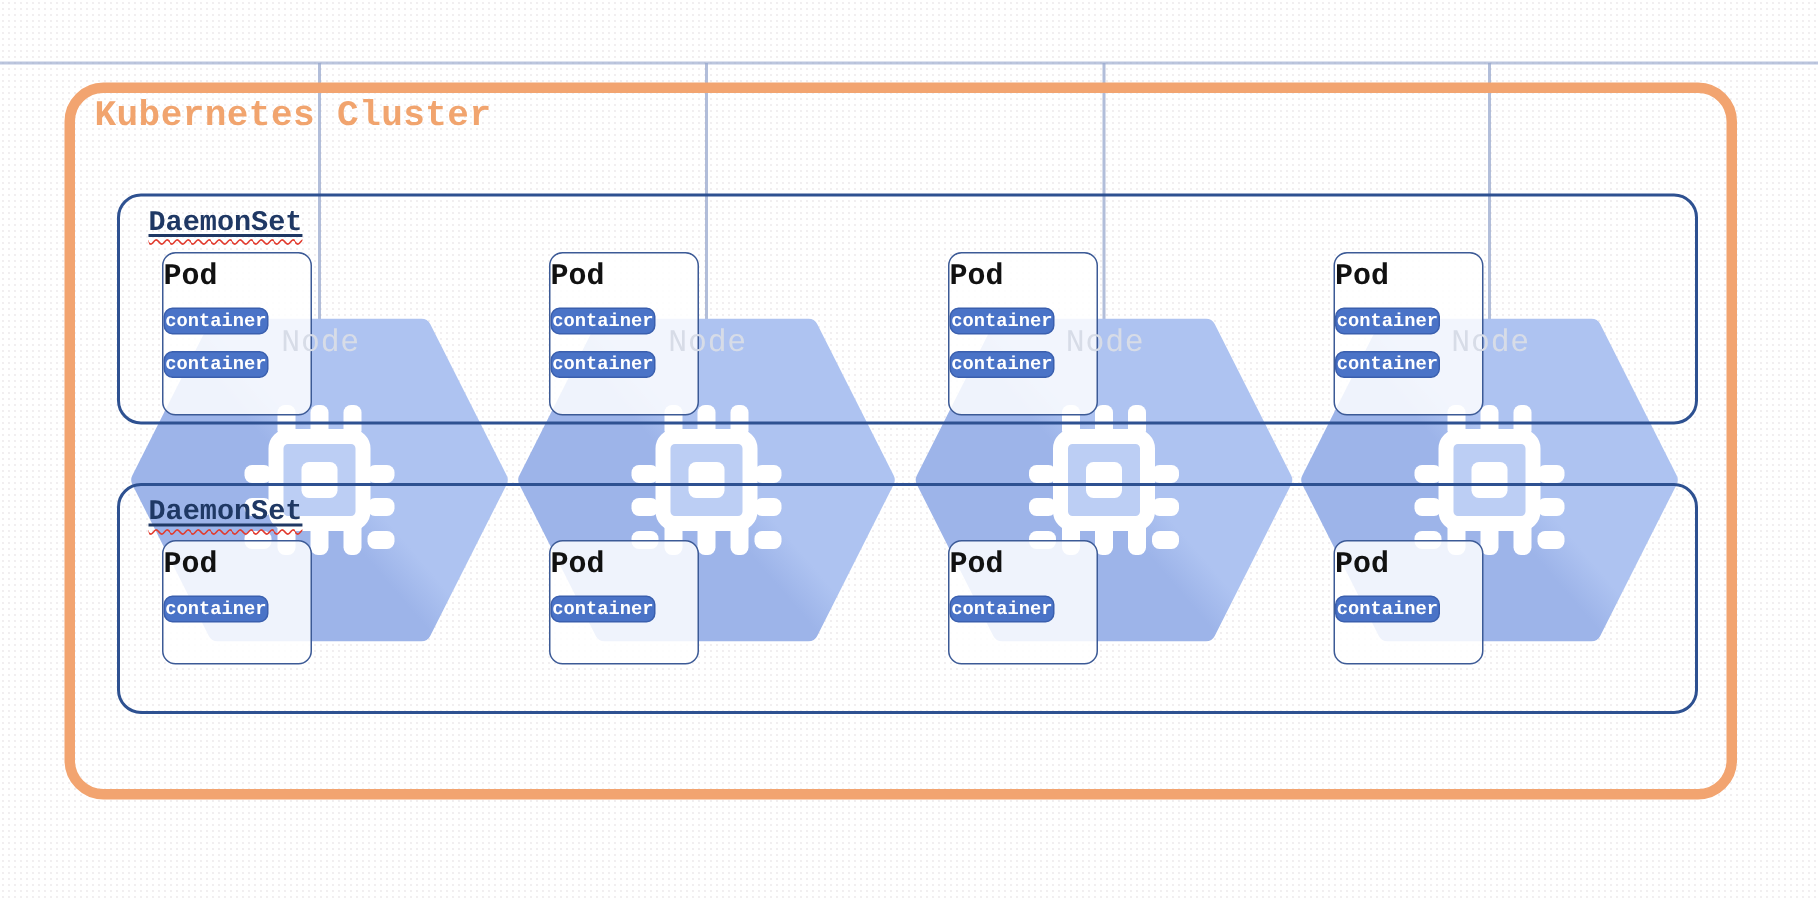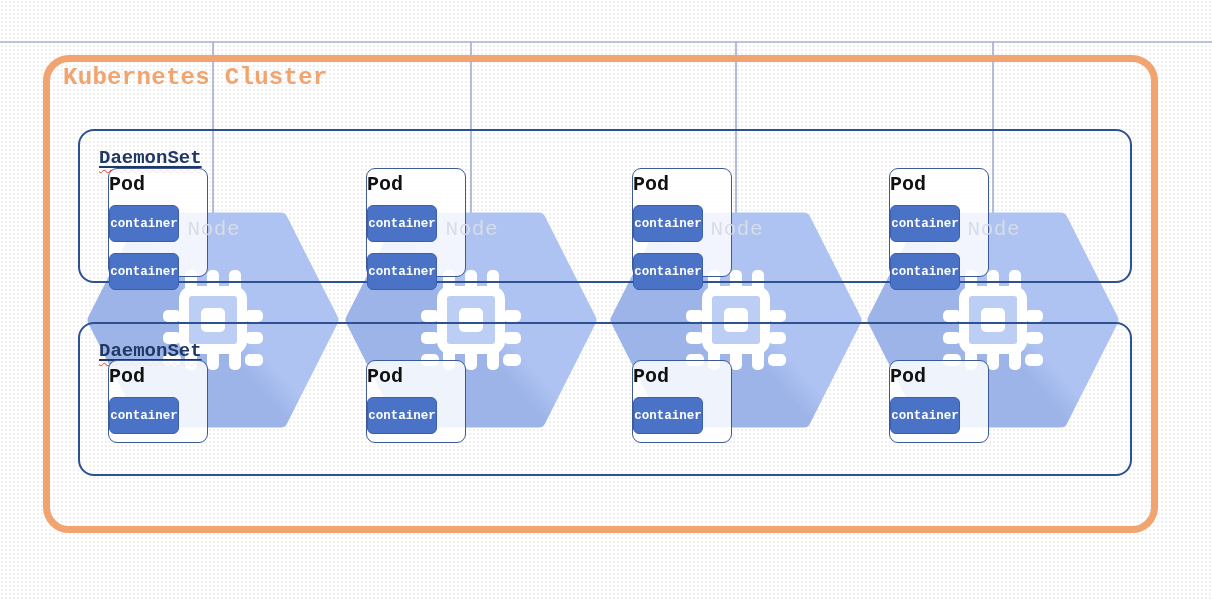--- a/index.html
+++ b/index.html
@@ -29,39 +29,39 @@
     position:absolute;left:63px;top:64px;z-index:7;
     font-size:24px;font-weight:700;color:#F1A46E;letter-spacing:0.3px;
   }
   
   .ds-box{
     position:absolute;left:78px;width:1054px;height:154px;
     border:2.5px solid #2E5191;border-radius:16px;box-sizing:border-box;z-index:4;
   }
   .ds1{top:129px;} .ds2{top:322px;}
   .ds-label{
-    position:absolute;left:19px;top:16px;
+    position:absolute;left:19px;top:6px;
     font-size:19px;font-weight:700;color:#1F3864;
     text-decoration:underline wavy #E23B2E 1px;text-underline-offset:6px;
   }
   .ds-label .inner{
     text-decoration:underline solid #1F3864 1.5px;text-underline-offset:3px;
   }
   
   .pod{
     position:absolute;width:100px;box-sizing:border-box;
     background:rgba(255,255,255,0.84);
     border:1.4px solid #3C5A96;border-radius:9px;z-index:5;
     display:flex;flex-direction:column;align-items:flex-start;padding-top:3px;
   }
   .pr1{top:37px;height:109px;} .pr2{top:36px;height:83px;}
   .pc1{left:28px;} .pc2{left:286px;} .pc3{left:552px;} .pc4{left:809px;}
   .pod-title{font-size:20px;font-weight:700;color:#111111;line-height:26px;}
   .chip{
-    width:70px;height:37px;margin-top:7px;box-sizing:border-box;flex:none;
+    width:70px;height:18px;margin-top:7px;box-sizing:border-box;flex:none;
     background:#4A73C7;border:1px solid #3A5FAE;border-radius:6px;
     color:#ffffff;font-size:12.5px;font-weight:700;
     display:flex;align-items:center;justify-content:center;
   }
   .chip + .chip{margin-top:11px;}
 </style>
 </head>
 <body>
 
 <div class="stage">

